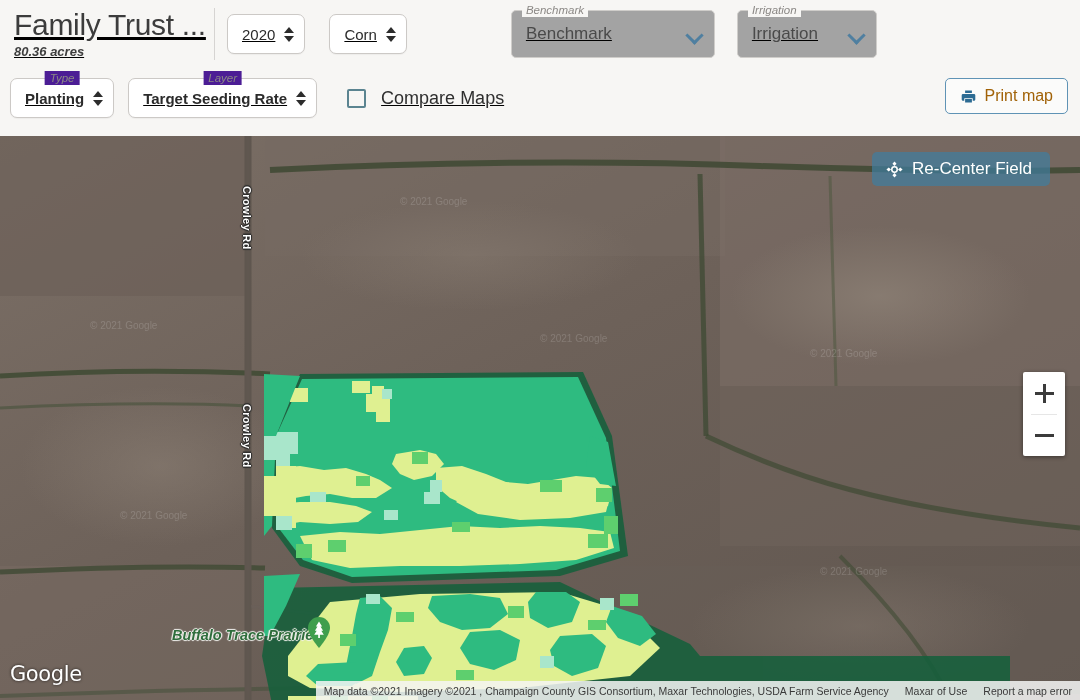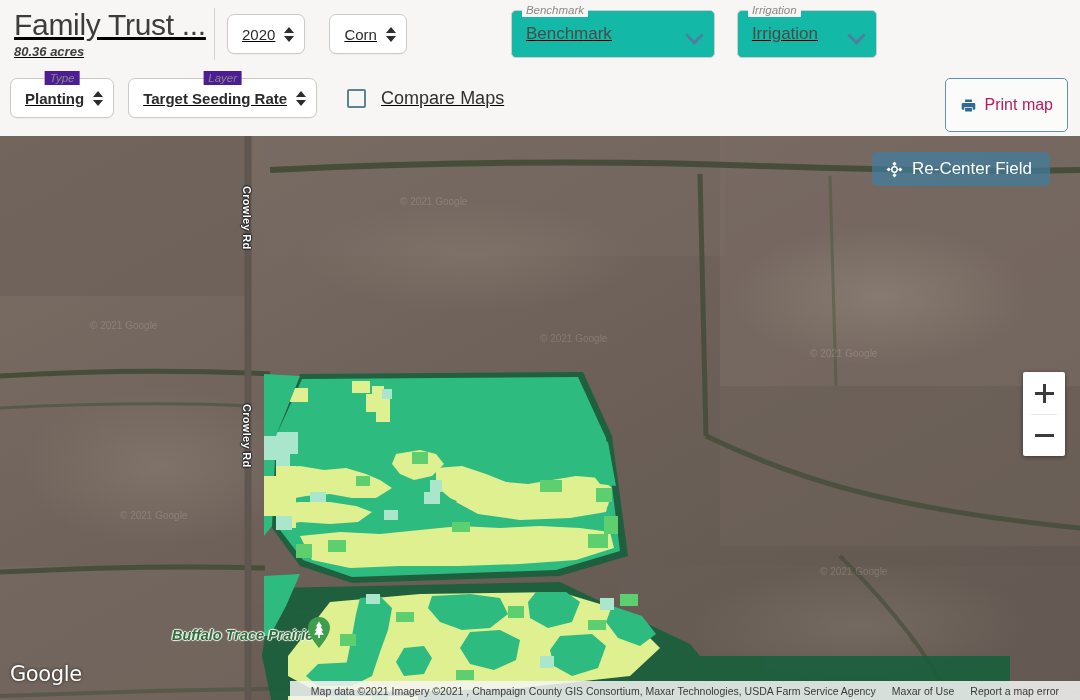--- a/index.html
+++ b/index.html
@@ -55,21 +55,21 @@
   }
   .notch-label {
     position: absolute; top: -8px; left: 50%; transform: translateX(-50%);
     background: #4c1d95; padding: 0 5px; font-size: 11.5px; color: #8b8885;
     font-style: italic; white-space: nowrap; line-height: 14px;
   }
 
   
   .osel {
     position: relative; height: 48px; min-width: 140px;
-    border: 1px solid #cfcdca; border-radius: 5px; background: #14b8a6;
+    border: 1px solid #cfcdca; border-radius: 5px; background: #a3a3a3;
     display: inline-flex; align-items: center; justify-content: space-between;
     padding: 0 12px 0 14px; margin-right: 22px;
   }
   .osel .val { font-size: 17px; color: #4a4a4a; white-space: nowrap; }
   .osel .chev {
     width: 15px; height: 15px; margin-left: 22px; flex: 0 0 auto;
     position: relative;
   }
   .osel .chev::before {
     content: ""; position: absolute; left: 1px; top: 2px;
@@ -87,22 +87,22 @@
   .chk-wrap { display: inline-flex; align-items: center; margin-left: 16px; cursor: pointer; }
   .chk-box {
     width: 19px; height: 19px; border: 2px solid #5b8490;
     border-radius: 2px; background: #f7f6f4;
   }
   .chk-label { font-size: 18px; color: #2f2f2f; margin-left: 15px; }
 
   
   .print-btn {
     position: absolute; right: 12px; top: 10px;
-    height: 54px; border: 1px solid #5f93b5; border-radius: 5px;
-    background: #fbfbfa; color: #be185d;
+    height: 36px; border: 1px solid #5f93b5; border-radius: 5px;
+    background: #fbfbfa; color: #a16207;
     display: inline-flex; align-items: center; padding: 0 14px;
     font-size: 16px; cursor: pointer;
   }
   .print-btn .pico { margin-right: 8px; display: inline-flex; }
 
   
   .map {
     position: absolute; left: 0; top: 136px; width: 1080px; height: 564px;
     overflow: hidden; background: #6e635c;
   }
@@ -138,21 +138,21 @@
   .google-logo {
     position: absolute; left: 10px; bottom: 14px;
     font-size: 21px; font-weight: 500; color: #fff;
     letter-spacing: -0.4px; text-shadow: 0 0 3px rgba(0,0,0,0.75);
     font-family: "DejaVu Sans", sans-serif;
   }
 
   .attrib-bar {
     position: absolute; right: 0; bottom: 0; height: 19px;
     background: rgba(245,245,245,0.86);
-    display: flex; align-items: center; padding: 0 21px;
+    display: flex; align-items: center; padding: 0 8px;
     font-size: 10.5px; color: #3a3a3a; white-space: nowrap; gap: 16px;
   }
   .attrib-bar .link { color: #3a3a3a; text-decoration: none; }
 
   .road-label {
     position: absolute; color: #ffffff; font-size: 11px; font-weight: 700;
     letter-spacing: 0.3px;
     text-shadow: -1.4px 0 1px #2c2c2c, 1.4px 0 1px #2c2c2c,
                   0 -1.4px 1px #2c2c2c, 0 1.4px 1px #2c2c2c;
     transform-origin: left top; white-space: nowrap;

